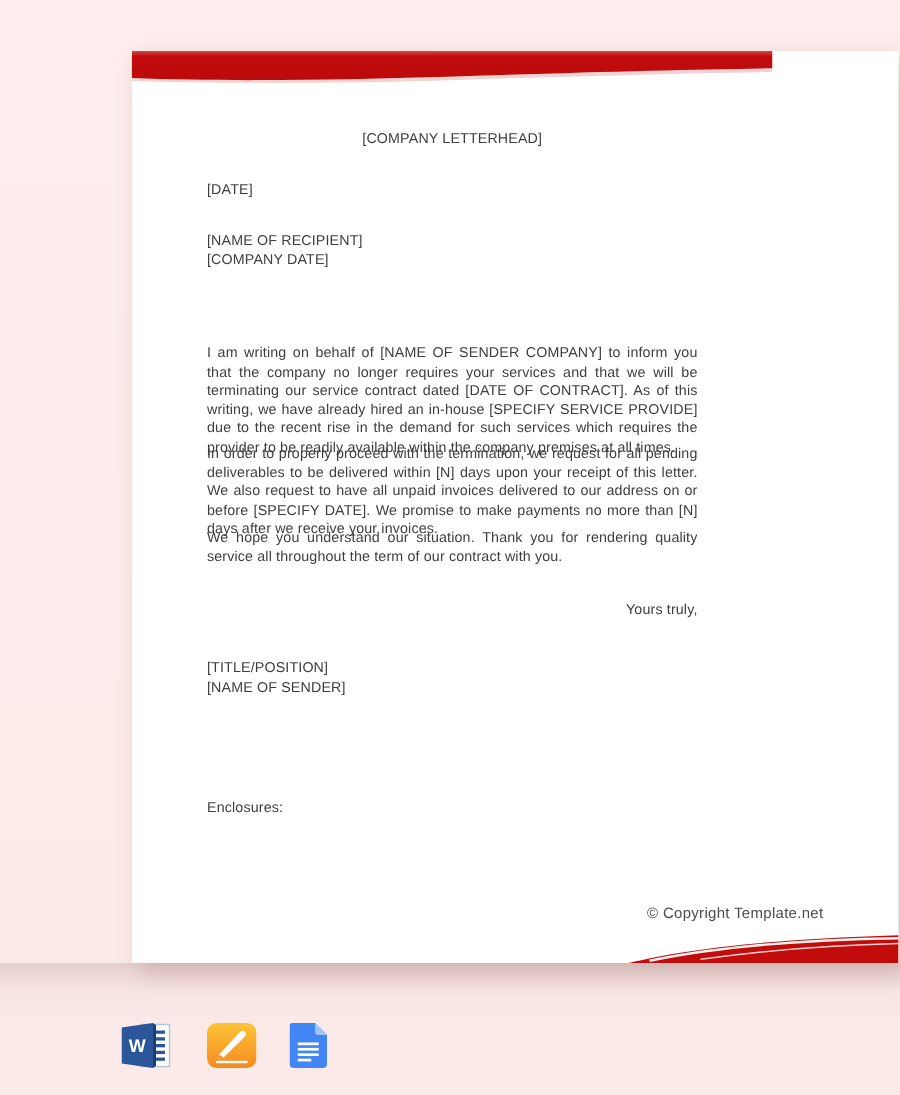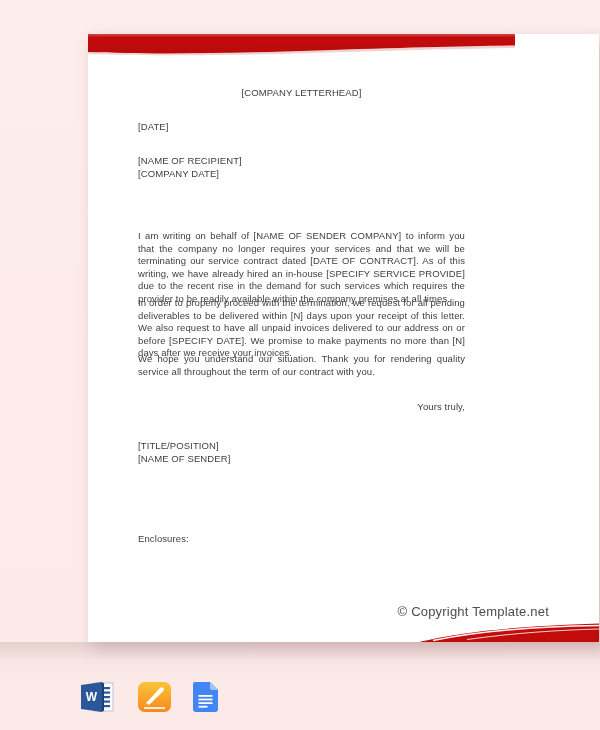--- a/index.html
+++ b/index.html
@@ -48,21 +48,21 @@
   .salutation { top: 175px; }
   .para-1     { top: 196px; text-align: justify; }
   .para-2     { top: 263px; text-align: justify; }
   .para-3     { top: 319px; text-align: justify; }
   .closing    { top: 367px; text-align: right; }
   .sender     { top: 406px; }
   .enclosures { top: 454px; margin-top: 45px; }
   .copyright {
     position: absolute;
     right: 50px; top: 570px;
-    font-size: 13px; color: #4c4c4c; letter-spacing: 0.2px;
+    font-size: 10px; color: #4c4c4c; letter-spacing: 0.2px;
   }
   
   .app-icon { position: absolute; top: 682px; height: 30px; cursor: pointer; }
   .icon-word  { left: 81px;  width: 33px; }
   .icon-pages { left: 138px; width: 33px; }
   .icon-docs  { left: 193px; width: 25px; }
   .app-icon svg { display: block; width: 100%; height: 100%; }
   .word-letter {
     position: absolute; left: 2px; top: 7px; width: 17px; height: 17px;
     color: #ffffff; font-weight: bold; font-size: 12px; line-height: 17px;

